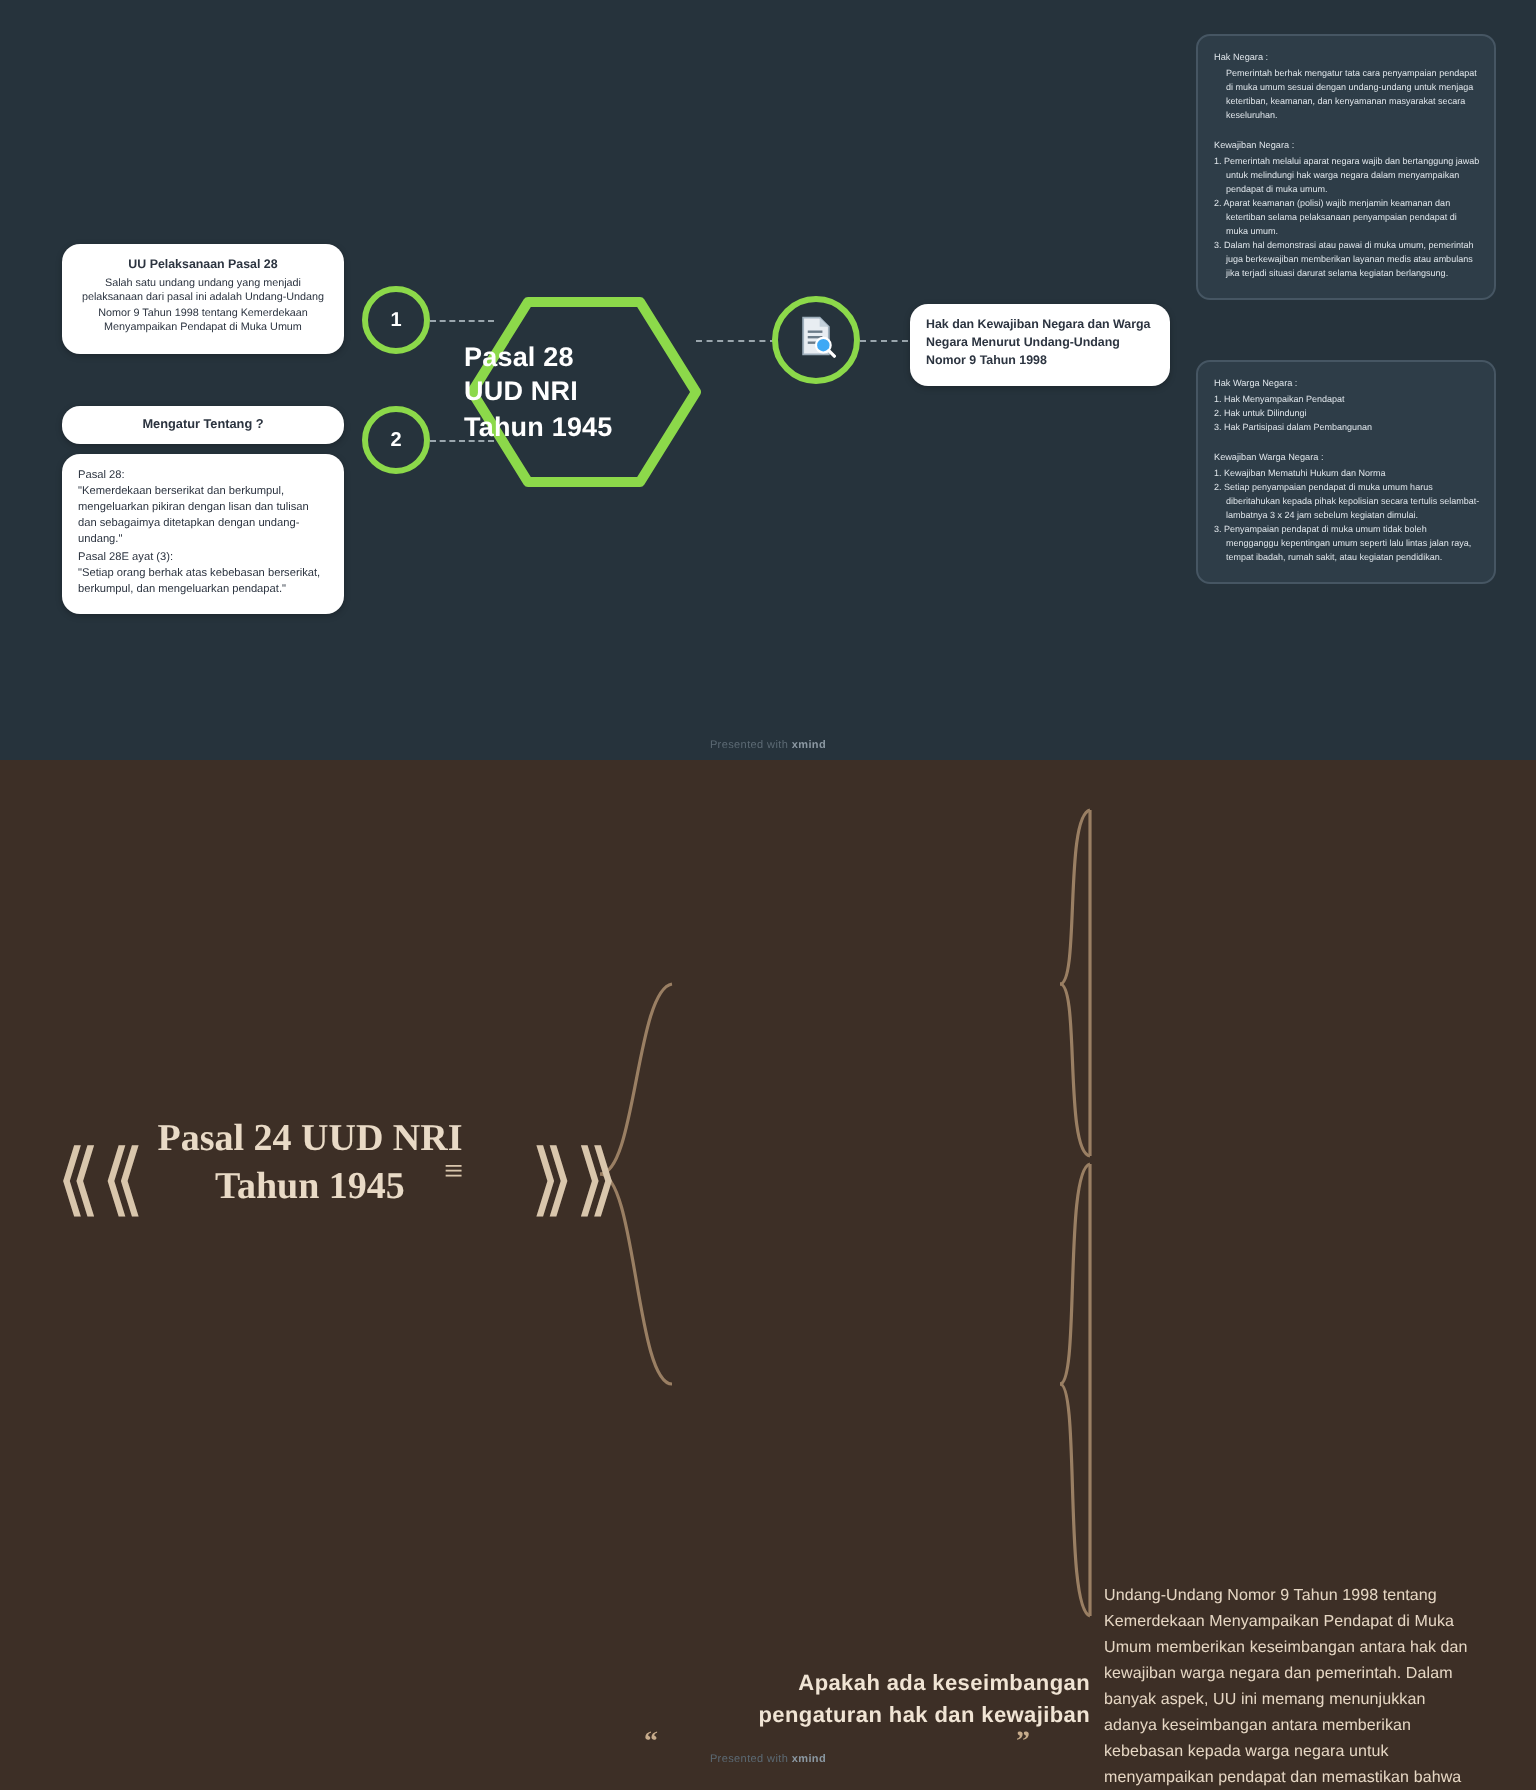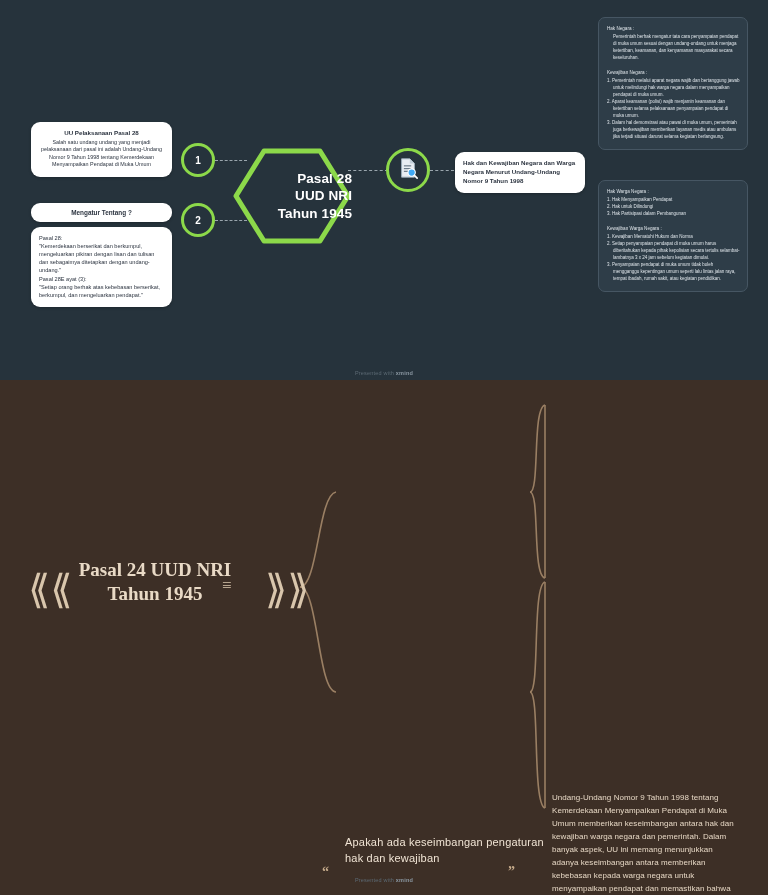--- a/index.html
+++ b/index.html
@@ -14,21 +14,21 @@
   .top-panel{
     position:absolute;left:0;top:0;width:768px;height:380px;
     background:#26333c;overflow:hidden;
   }
 
   
   .hex-wrap{position:absolute;left:232px;top:147px;width:120px;height:98px;}
   .hex-wrap svg{position:absolute;left:0;top:0;}
   .hex-label{
     position:absolute;left:0;top:0;width:120px;height:98px;
-    display:flex;flex-direction:column;align-items:flex-end;justify-content:center;
+    display:flex;flex-direction:column;align-items:flex-start;justify-content:center;
     color:#ffffff;font-size:13.5px;font-weight:bold;line-height:1.3;
     letter-spacing:.1px;text-align:center;
   }
 
   
   .num-circle{
     position:absolute;width:34px;height:34px;border-radius:50%;
     border:3.5px solid #8cd94a;box-sizing:border-box;
     display:flex;align-items:center;justify-content:center;
     color:#ffffff;font-size:10px;font-weight:bold;background:transparent;
@@ -105,21 +105,21 @@
     color:#d9c6ac;font-size:40px;line-height:1;
   }
   #brk-left{left:28px;top:190px;}
   #brk-right{left:265px;top:190px;}
   #title-equals{
     position:absolute;left:222px;top:196px;font-size:17px;color:#d9c6ac;
     font-family:"Liberation Serif", serif;
   }
 
   .branch-label{
-    position:absolute;text-align:left;font-size:11px;font-weight:normal;
+    position:absolute;text-align:right;font-size:11px;font-weight:bold;
     color:#f0e4d4;line-height:1.45;letter-spacing:.2px;
   }
   #label-pertanyaan{left:345px;top:455px;width:200px;}
 
   .q-mark{position:absolute;font-size:14px;color:#c7ac8c;font-family:"Liberation Serif",serif;font-weight:bold;}
 
   .body-text{
     position:absolute;font-size:8px;line-height:1.62;color:#e6d7c4;
     letter-spacing:.05px;
   }

